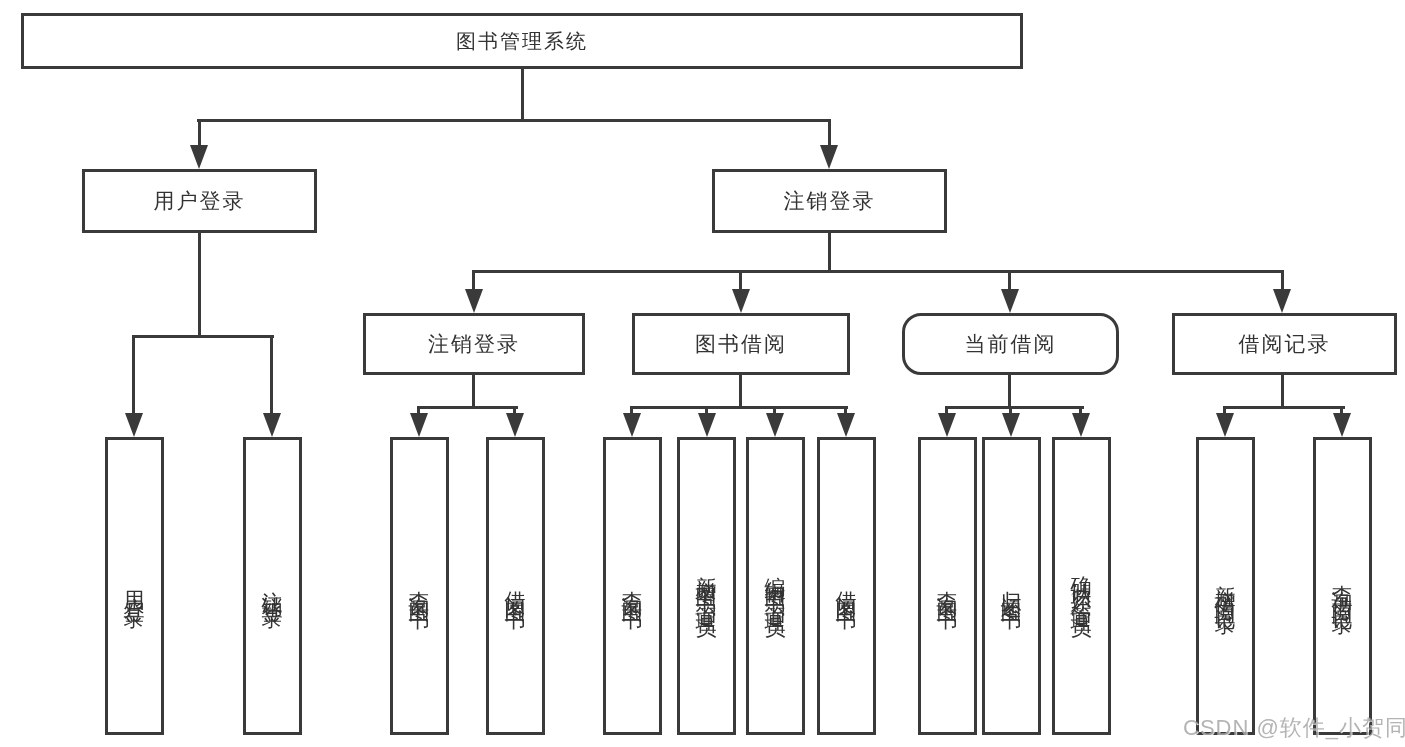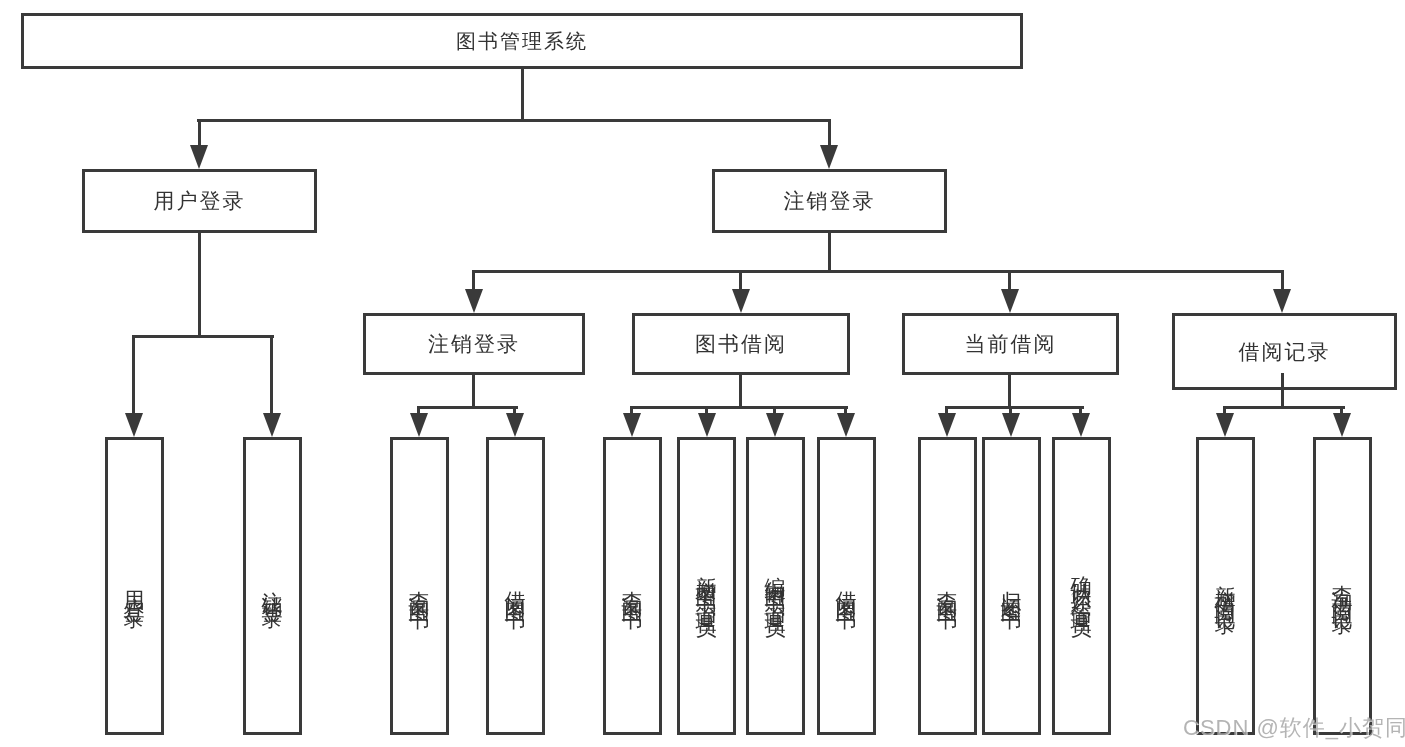--- a/index.html
+++ b/index.html
@@ -91,24 +91,24 @@
   <div class="ah" style="left:1001px;top:289px;"></div>
   <div class="vl" style="left:1281px;top:270px;height:24px;"></div>
   <div class="ah" style="left:1273px;top:289px;"></div>
 
   <div class="box" style="left:363px;top:313px;width:222px;height:62px;">
     <span>注销登录</span>
   </div>
   <div class="box" style="left:632px;top:313px;width:218px;height:62px;">
     <span>图书借阅</span>
   </div>
-  <div class="box" style="left:902px;top:313px;width:217px;height:62px;">
+  <div class="box" style="left:902px;top:313px;width:217px;height:62px;border-radius:19px;">
     <span>当前借阅</span>
   </div>
-  <div class="box" style="left:1172px;top:313px;width:225px;height:77px;align-items:center;">
+  <div class="box" style="left:1172px;top:313px;width:225px;height:62px;align-items:center;">
     <span>借阅记录</span>
   </div>
 
   <div class="vl" style="left:472px;top:373px;height:36px;"></div>
   <div class="hl" style="left:417px;top:406px;width:101px;"></div>
   <div class="vl" style="left:417px;top:406px;height:12px;"></div>
   <div class="ah" style="left:410px;top:413px;"></div>
   <div class="vl" style="left:513px;top:406px;height:12px;"></div>
   <div class="ah" style="left:506px;top:413px;"></div>
 

